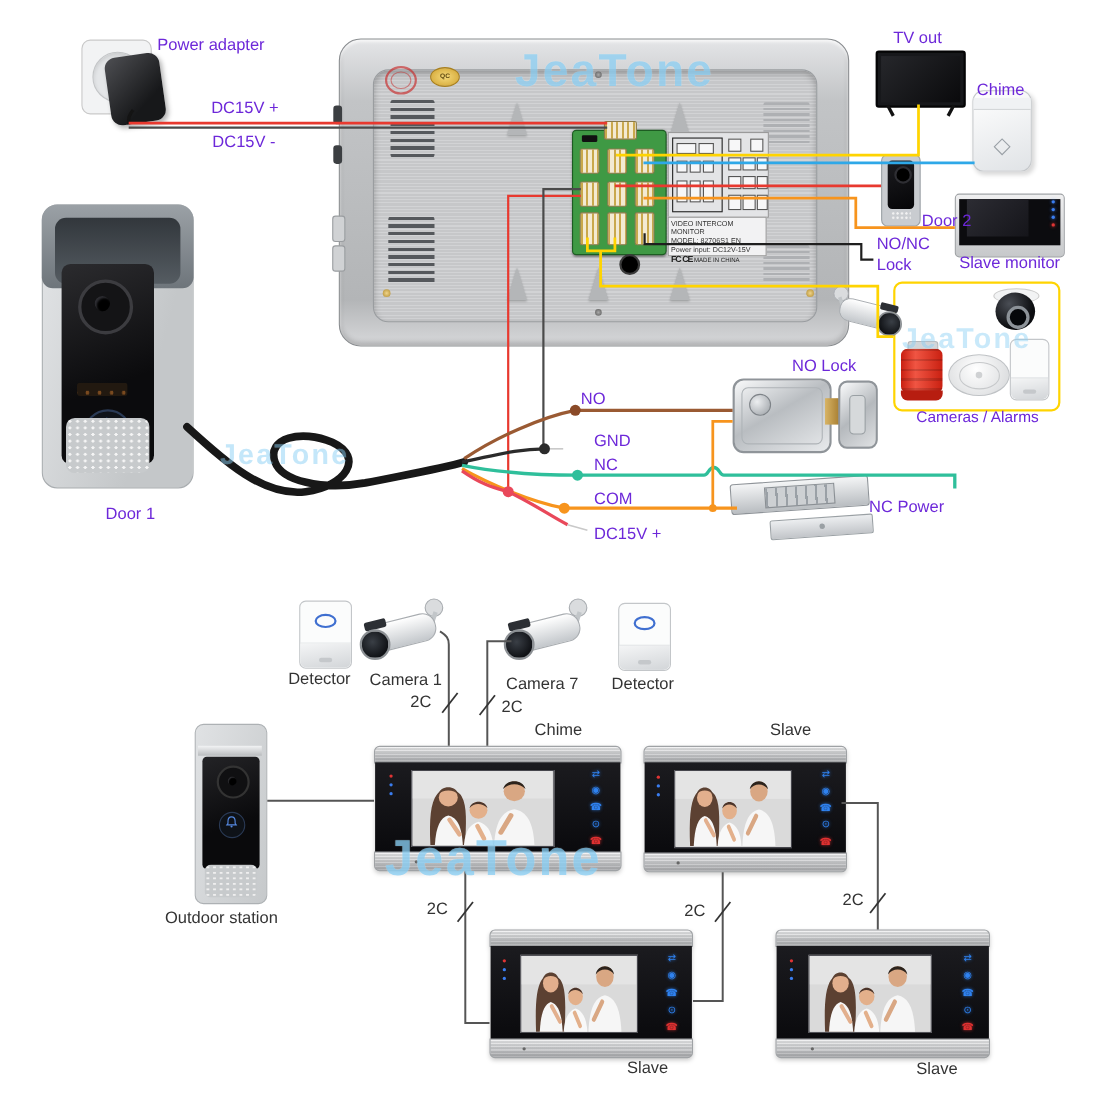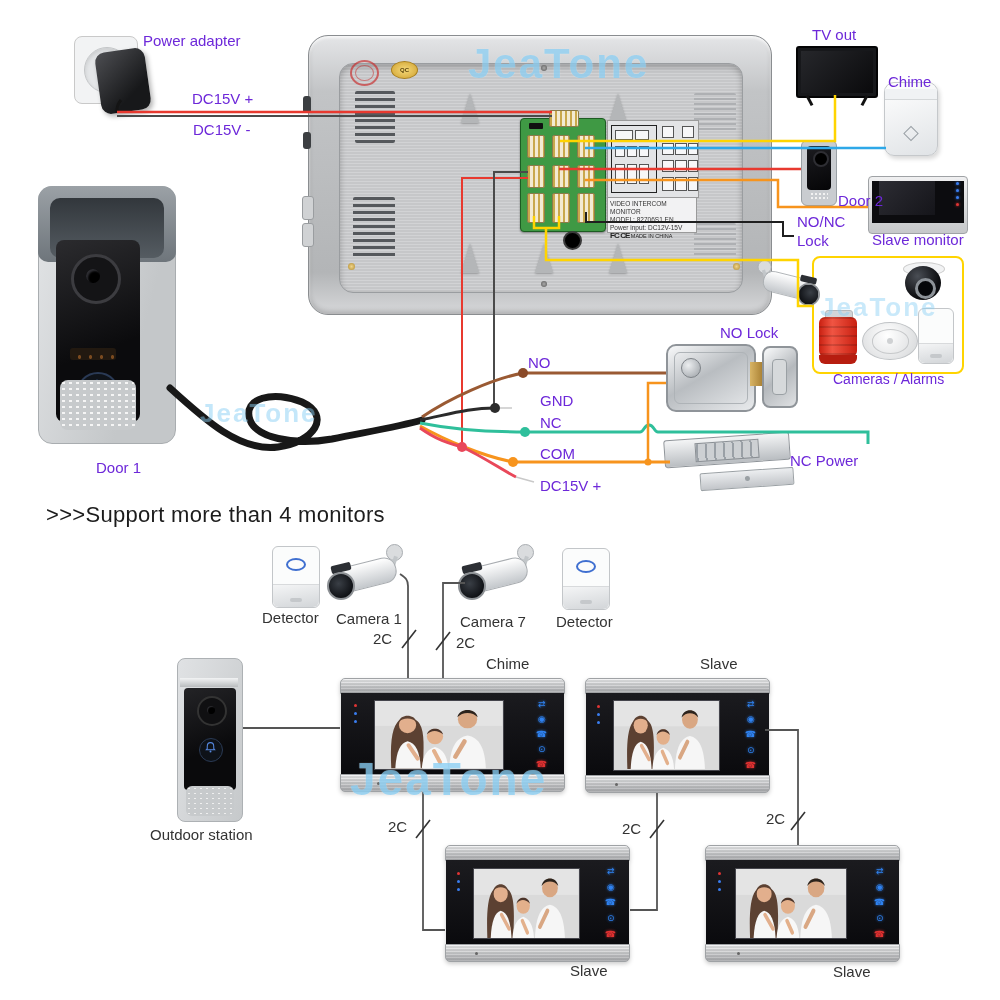--- a/index.html
+++ b/index.html
@@ -356,21 +356,20 @@
     <div class="st-grille"></div>
   </div>
   <div class="lbl" style="left:96px;top:459px;">Door 1</div>
 
   <div class="lbl" style="left:528px;top:354px;">NO</div>
   <div class="lbl" style="left:540px;top:392px;">GND</div>
   <div class="lbl" style="left:540px;top:414px;">NC</div>
   <div class="lbl" style="left:540px;top:445px;">COM</div>
   <div class="lbl" style="left:540px;top:477px;">DC15V +</div>
 
-  <div class="heading" style="left:46px;top:502px;">&gt;&gt;&gt;Support more than 4 monitors</div>
 
   <div class="dev pir" style="left:272px;top:546px;">
     <div class="ring"></div>
       <div class="facet"></div>
       <div class="slot"></div>
   </div>
   <div class="dev bullet" style="left:327px;top:544px;">
     <div class="mount"></div>
       <div class="stem"></div>
       <div class="body"></div>

